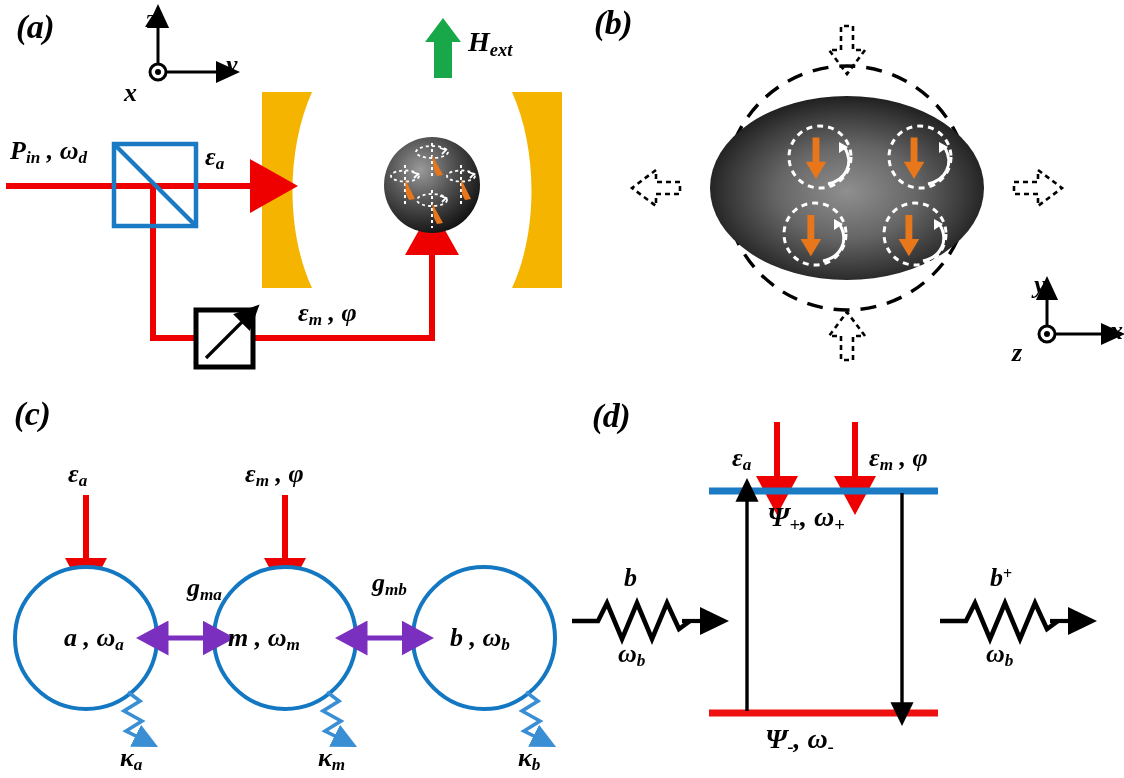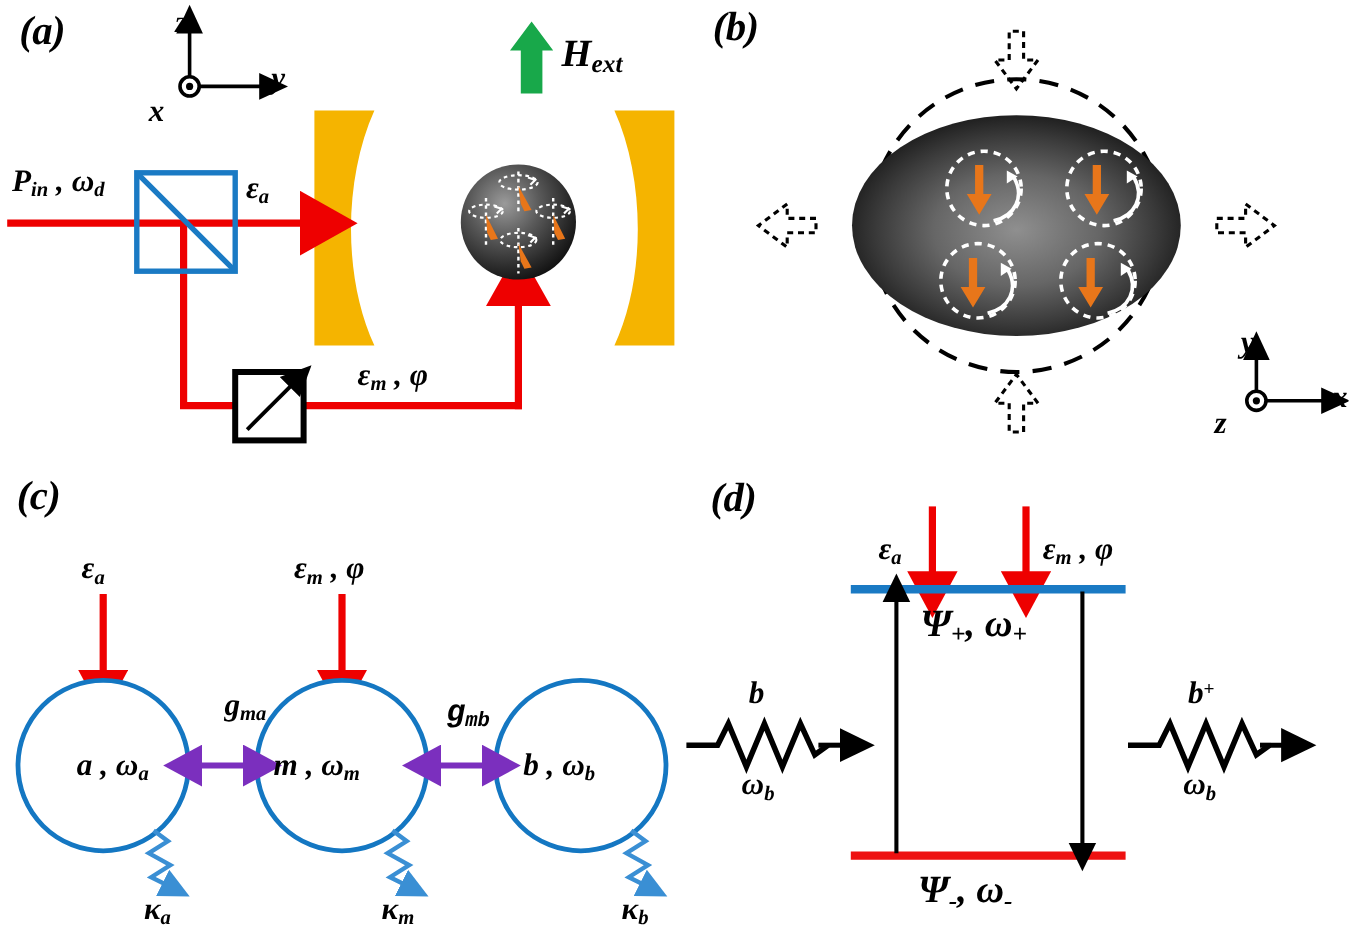--- a/index.html
+++ b/index.html
@@ -42,21 +42,21 @@
     font-size: 0.66em;
     vertical-align: -0.25em;
     font-style: italic;
   }
   .lbl sup {
     font-size: 0.62em;
     vertical-align: 0.45em;
     font-style: normal;
   }
   .sz26 { font-size: 26px; }
-  .sz28 { font-size: 32px; }
+  .sz28 { font-size: 28px; }
   svg.layer {
     position: absolute;
     left: 0;
     top: 0;
     overflow: visible;
   }
 </style>
 </head>
 <body>
 
@@ -293,31 +293,31 @@
     <div class="lbl sz26" style="left:68px;top:72px;">
       <span>ε</span><sub>a</sub>
     </div>
     <div class="lbl sz26" style="left:245px;top:72px;">
       <span>ε</span><sub>m</sub><span> , </span><span>φ</span>
     </div>
 
     <div class="lbl sz26" style="left:172px;top:186px;margin-left:15px;">
       <span>g</span><sub>ma</sub>
     </div>
-    <div class="lbl sz26" style="left:372px;top:192px;font-family:Liberation Mono, monospace;">
+    <div class="lbl sz26" style="left:372px;top:181px;">
       <span>g</span><sub>mb</sub>
     </div>
 
     <div class="lbl sz26" style="left:36px;top:236px;margin-left:28px;">
       <span>a</span><span> , </span><span>ω</span><sub>a</sub>
     </div>
     <div class="lbl sz26" style="left:228px;top:236px;font-family:Liberation Serif, serif;">
       <span>m</span><span> , </span><span>ω</span><sub>m</sub>
     </div>
-    <div class="lbl sz26" style="left:436px;top:236px;">
+    <div class="lbl sz26" style="left:450px;top:236px;">
       <span>b</span><span> , </span><span>ω</span><sub>b</sub>
     </div>
 
     <div class="lbl sz26" style="left:120px;top:356px;text-align:right;">
       <span>κ</span><sub>a</sub>
     </div>
     <div class="lbl sz26" style="left:318px;top:356px;">
       <span>κ</span><sub>m</sub>
     </div>
     <div class="lbl sz26" style="left:518px;top:356px;text-align:center;">

